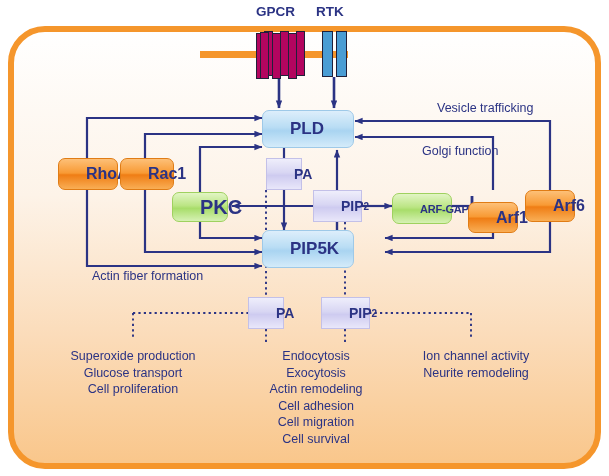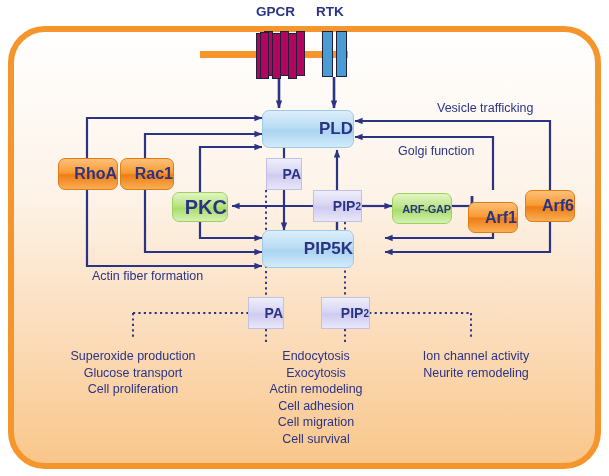--- a/index.html
+++ b/index.html
@@ -8,26 +8,27 @@
     background:#ffffff;
     font-family:"Liberation Sans", sans-serif;
     overflow:hidden;
   }
   #stage{position:relative;width:609px;height:476px;}
   #svgroot{position:absolute;left:0;top:0;width:609px;height:476px;}
 
   
   .node{
     position:absolute;
-    display:flex;align-items:center;justify-content:flex-end;
+    display:flex;align-items:center;justify-content:flex-start;
     color:#2b3384;
     font-weight:bold;
     white-space:nowrap;
     box-sizing:border-box;
     border-radius:7px;
+    padding-left:27px;
   }
   .n-orange{
     background:linear-gradient(to bottom,#fdbb6d 0%,#f79226 48%,#ef7b13 52%,#f9a council 100%);
     background:linear-gradient(to bottom,#fdc078 0%,#f89a34 47%,#ef7d14 53%,#f9ae55 100%);
     border:1.6px solid #e07c15;
     font-size:16px;
   }
   .n-blue{
     background:linear-gradient(to bottom,#ddeefb 0%,#b9ddf4 45%,#a9d4f1 55%,#d4ebfa 100%);
     border:1.4px solid #9ec9e8;
@@ -218,21 +219,21 @@
     <span>PA</span>
   </div>
 
   <div class="node n-lav" style="left:321px;top:297px;width:49px;height:32px;">
     <span>PIP</span>
       <span class="sub">2</span>
   </div>
 
   <div class="anno" style="left:437px;top:101px;">Vesicle trafficking</div>
 
-  <div class="anno" style="left:398px;top:144px;">Golgi function</div>
+  <div class="anno" style="left:422px;top:144px;">Golgi function</div>
 
   <div class="anno" style="left:92px;top:269px;">Actin fiber formation</div>
 
   <div class="eff" style="left:43px;top:348px;width:180px;">
     <div>Superoxide production</div>
     <div>Glucose transport</div>
     <div>Cell proliferation</div>
   </div>
 
   <div class="eff" style="left:240px;top:348px;width:152px;">

